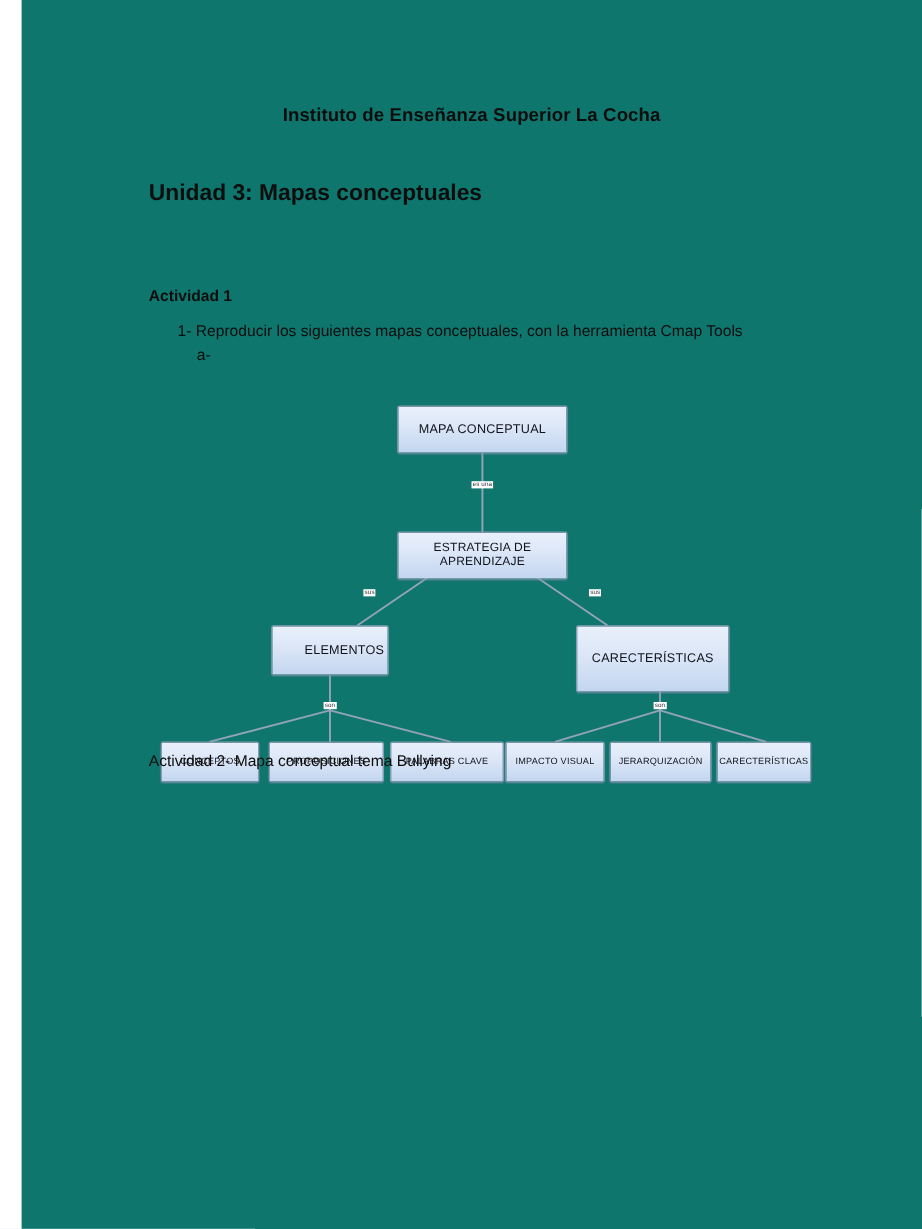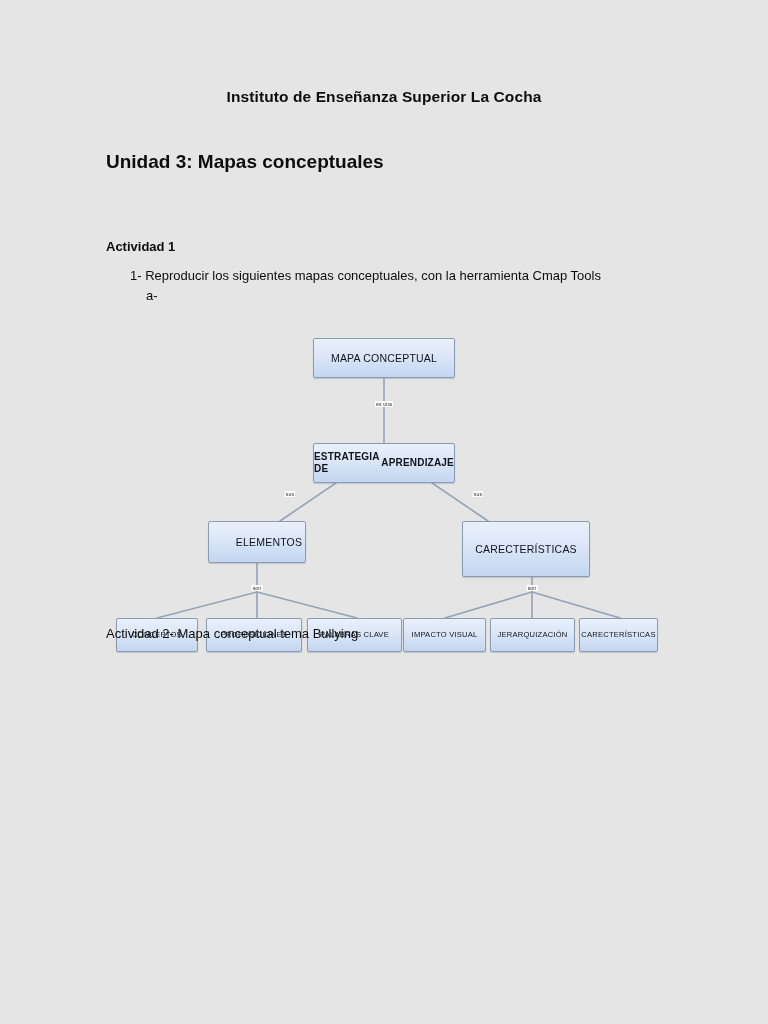--- a/index.html
+++ b/index.html
@@ -14,21 +14,22 @@
     position: relative;
     overflow: hidden;
     font-family: "Liberation Sans", sans-serif;
     color: #0d0d0d;
     -webkit-font-smoothing: antialiased;
   }
 
   .page {
     position: absolute;
     inset: 0;
-    background: #e5e5e5;
+    background: #0f766e;
+    margin-left: 18px;
   }
 
   
   .doc-title {
     position: absolute;
     left: 0;
     right: 0;
     top: 88px;
     text-align: center;
     font-size: 15.5px;
@@ -98,21 +99,21 @@
 
   .node {
     position: absolute;
     box-sizing: border-box;
     border: 1px solid #8a9bb4;
     border-radius: 2px;
     background: linear-gradient(to bottom, #e9f0fb 0%, #dbe6f7 45%, #c3d6f0 100%);
     display: flex;
     align-items: center;
     justify-content: center;
-    text-align: left;
+    text-align: right;
     color: #10131a;
     font-family: "Liberation Sans", sans-serif;
     letter-spacing: .2px;
     line-height: 1.18;
     box-shadow: 0 1px 1px rgba(120,135,160,.35);
   }
   .node.lvl1 { font-size: 10.5px; }
   .node.lvl2 { font-size: 10px; }
   .node.lvl3 { font-size: 10.5px; }
   .node.leaf { font-size: 7.6px; }
@@ -165,21 +166,21 @@
         <line x1="432" y1="262" x2="345" y2="288"></line>
         <line x1="432" y1="262" x2="432" y2="288"></line>
         <line x1="432" y1="262" x2="520" y2="288"></line>
       </g>
     </svg>
 
     <div class="node lvl1" style="left:213px; top:8px; width:142px; height:40px;">MAPA CONCEPTUAL</div>
 
     <div class="link-label" style="left:284px; top:71px;">es una</div>
 
-    <div class="node lvl2" style="left:213px; top:113px; width:142px; height:40px; font-weight:bold;">
+    <div class="node lvl2" style="left:213px; top:113px; width:142px; height:40px; flex-direction:column;">
       <span>ESTRATEGIA DE</span>
       <span>APRENDIZAJE</span>
     </div>
 
     <div class="link-label" style="left:190px; top:161px;">sus</div>
 
     <div class="link-label" style="left:378px; top:161px;">sus</div>
 
     <div class="node lvl3" style="left:108px; top:191px; width:98px; height:42px;padding-left:24px;">ELEMENTOS</div>
 

